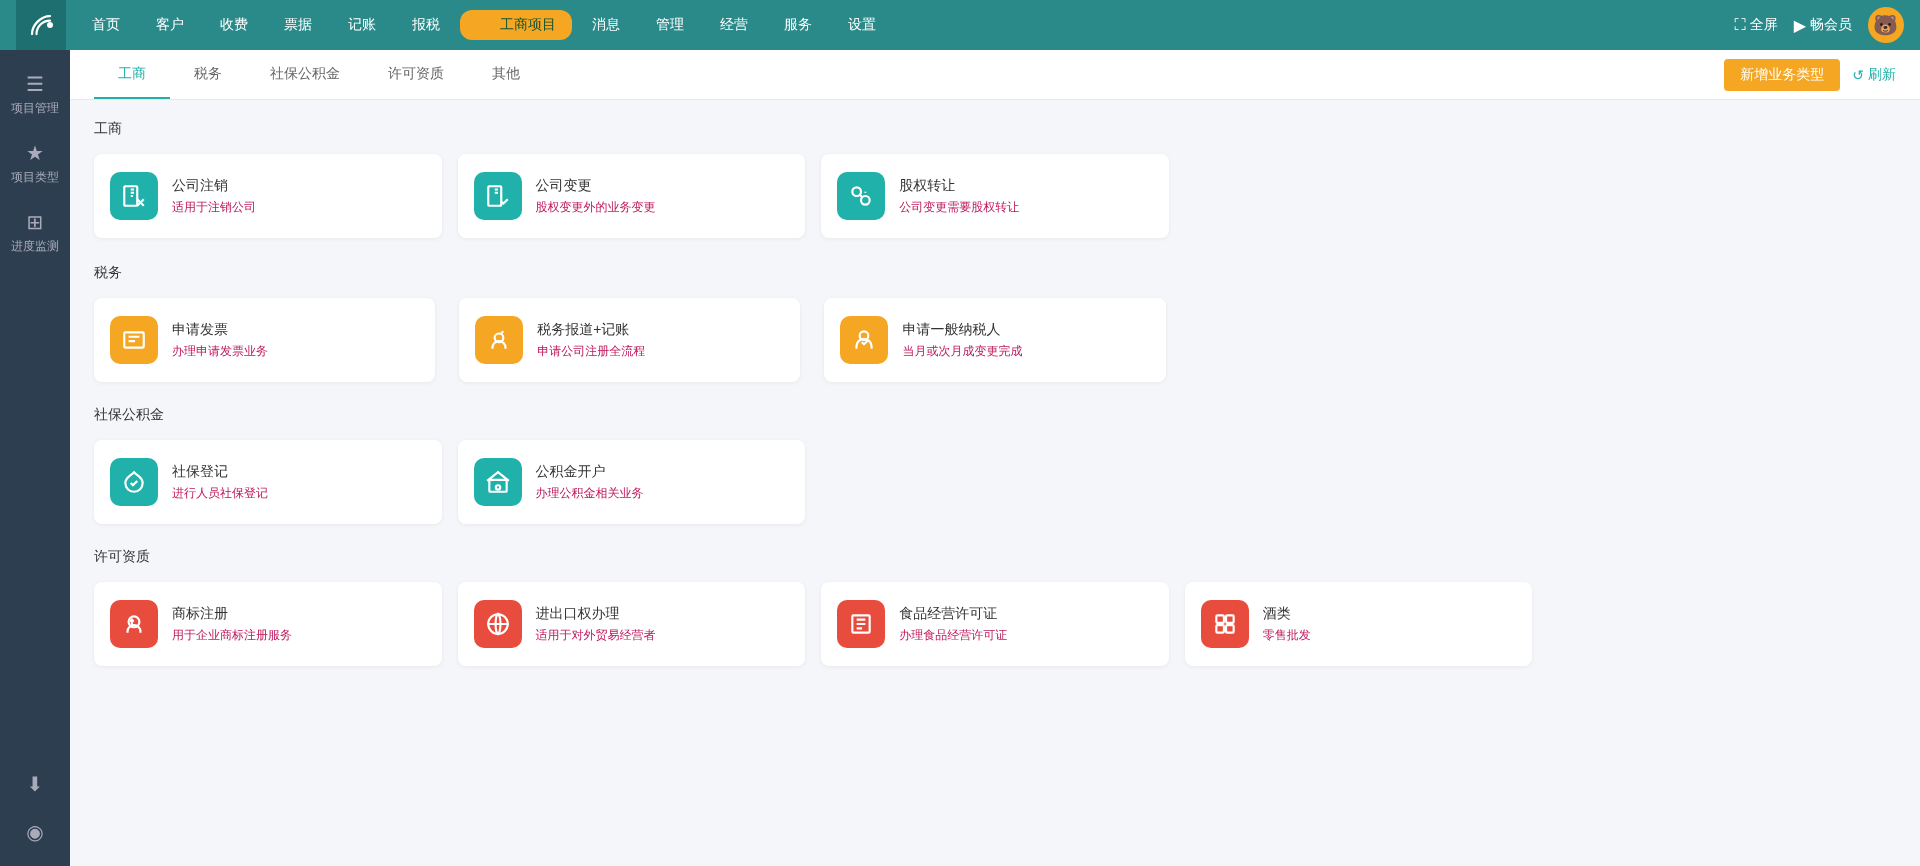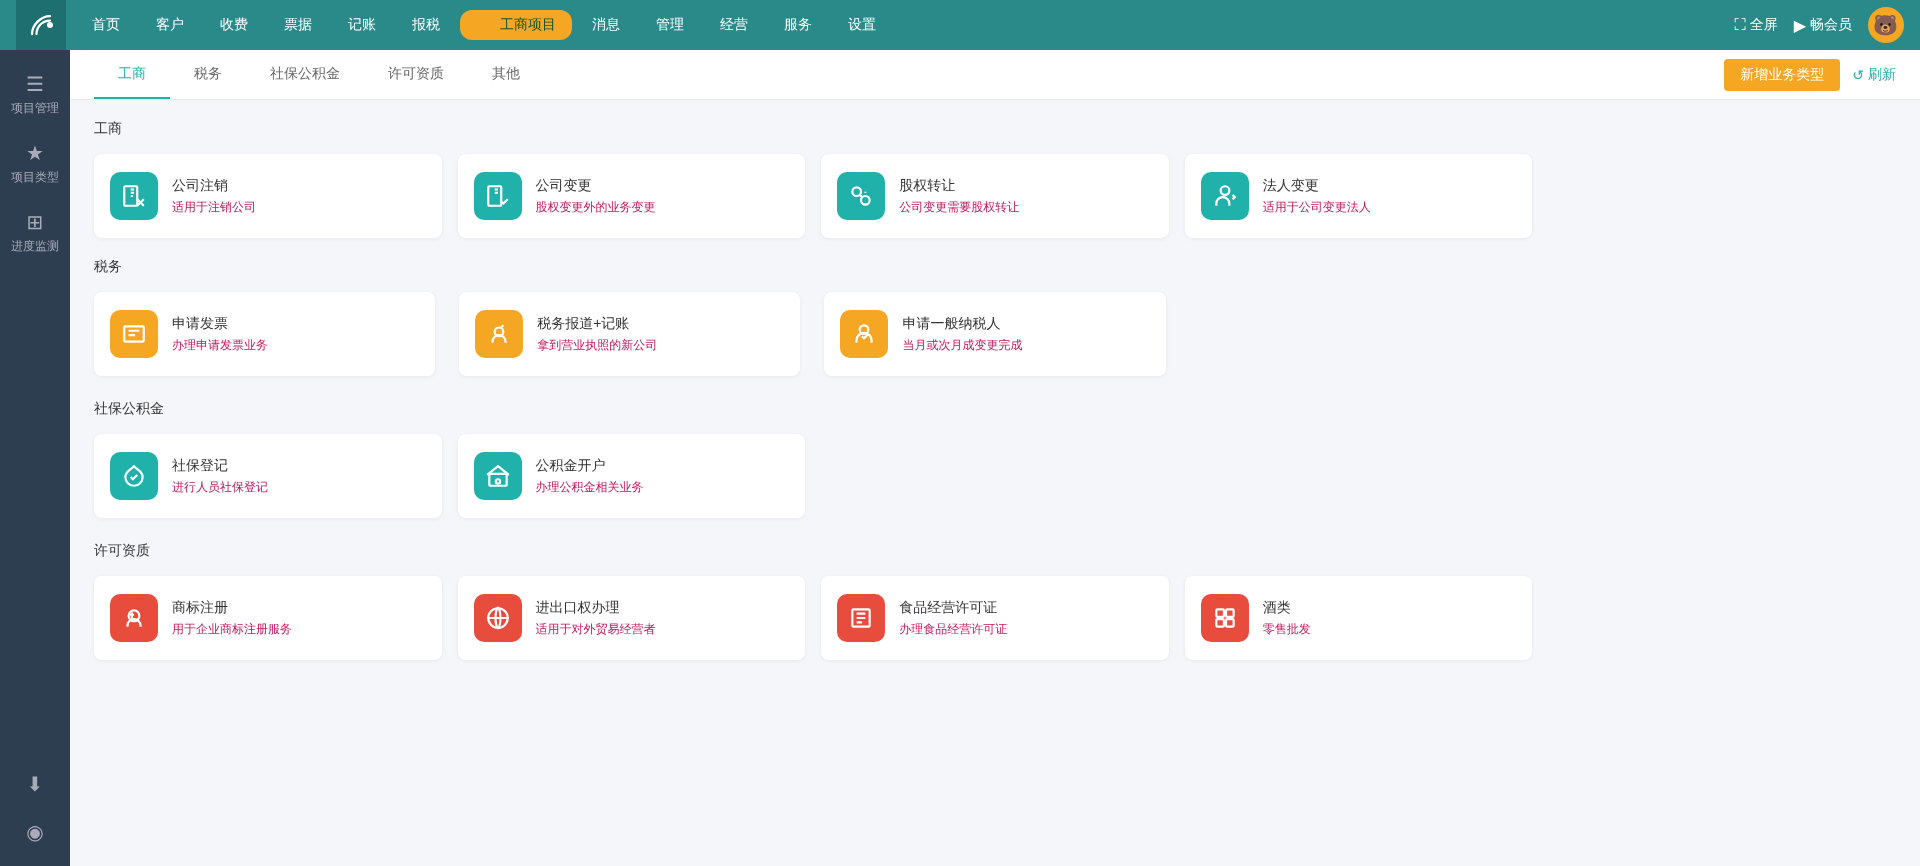--- a/index.html
+++ b/index.html
@@ -171,21 +171,21 @@
       font-size: 14px;
       color: #333;
       margin-bottom: 16px;
       font-weight: 500;
     }
 
     .cards-grid {
       display: grid;
       grid-template-columns: repeat(5, 1fr);
       gap: 16px;
-      margin-bottom: 20px;
+      margin-bottom: 26px;
     }
     .cards-grid-3 {
       display: grid;
       grid-template-columns: repeat(5, 1fr);
       gap: 24px;
       margin-bottom: 24px;
     }
     .cards-grid-2 {
       display: grid;
       grid-template-columns: repeat(5, 1fr);
@@ -356,33 +356,20 @@
               <path d="M8 12v1M16 8v1M11 11l2 2"></path>
             </svg>
           </div>
           <div class="card-info">
             <span class="card-title">股权转让</span>
             <span class="card-desc">公司变更需要股权转让</span>
           </div>
         </div>
 
 
-        <div class="service-card">
-          <div class="card-icon icon-teal">
-            <svg width="26" height="26" viewBox="0 0 24 24" fill="none" stroke="white" stroke-width="2">
-              <circle cx="12" cy="7" r="4"></circle>
-              <path d="M4 21v-2a6 6 0 0112 0v2"></path>
-              <path d="M19 11l2 2-2 2"></path>
-            </svg>
-          </div>
-          <div class="card-info">
-            <span class="card-title">法人变更</span>
-            <span class="card-desc">适用于公司变更法人</span>
-          </div>
-        </div>
 
       </div>
 
       <div class="section-title">税务</div>
       <div class="cards-grid-3">
 
         <div class="service-card">
           <div class="card-icon icon-orange">
             <svg width="26" height="26" viewBox="0 0 24 24" fill="none" stroke="white" stroke-width="2">
               <rect x="3" y="5" width="18" height="14" rx="1"></rect>
@@ -398,21 +385,21 @@
         <div class="service-card">
           <div class="card-icon icon-orange">
             <svg width="26" height="26" viewBox="0 0 24 24" fill="none" stroke="white" stroke-width="2">
               <circle cx="12" cy="10" r="4"></circle>
               <path d="M6 20v-1a6 6 0 0112 0v1"></path>
               <path d="M14 6l2-2"></path>
             </svg>
           </div>
           <div class="card-info">
             <span class="card-title">税务报道+记账</span>
-            <span class="card-desc">拿到营业执照的新公司</span>
+            <span class="card-desc">申请公司注册全流程</span>
           </div>
         </div>
 
         <div class="service-card">
           <div class="card-icon icon-orange">
             <svg width="26" height="26" viewBox="0 0 24 24" fill="none" stroke="white" stroke-width="2">
               <circle cx="12" cy="8" r="4"></circle>
               <path d="M5 20v-2a7 7 0 0114 0v2"></path>
               <path d="M10 14l2 2 4-4"></path>
             </svg>

